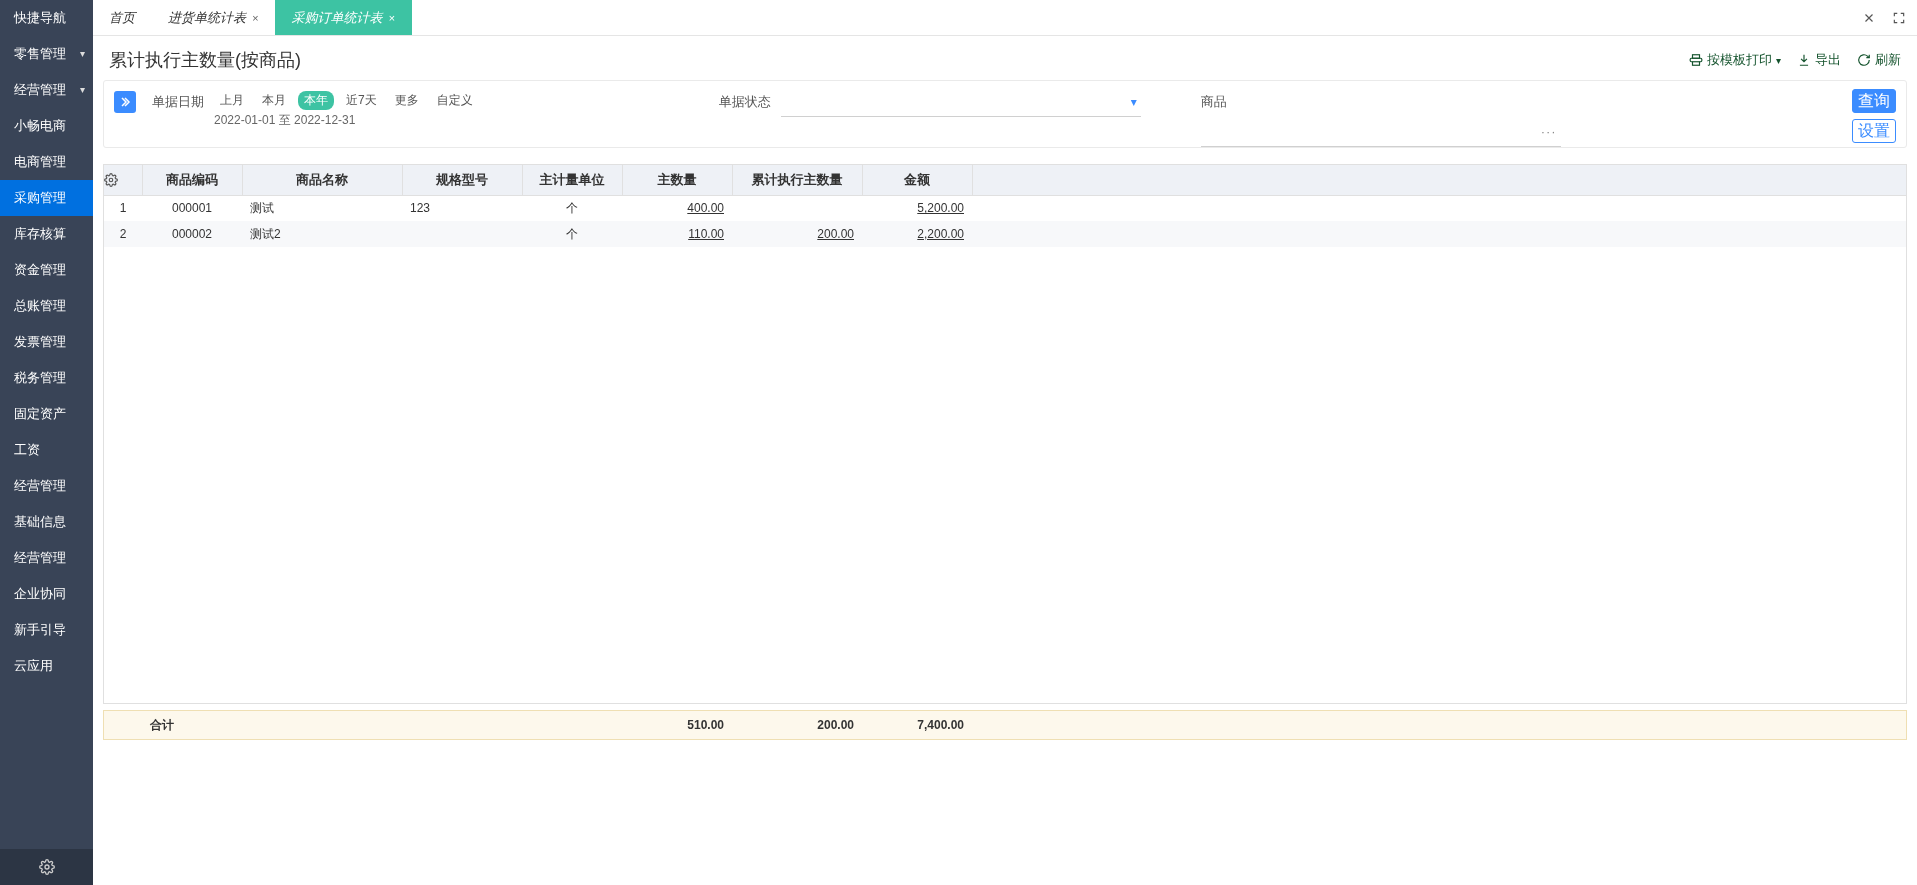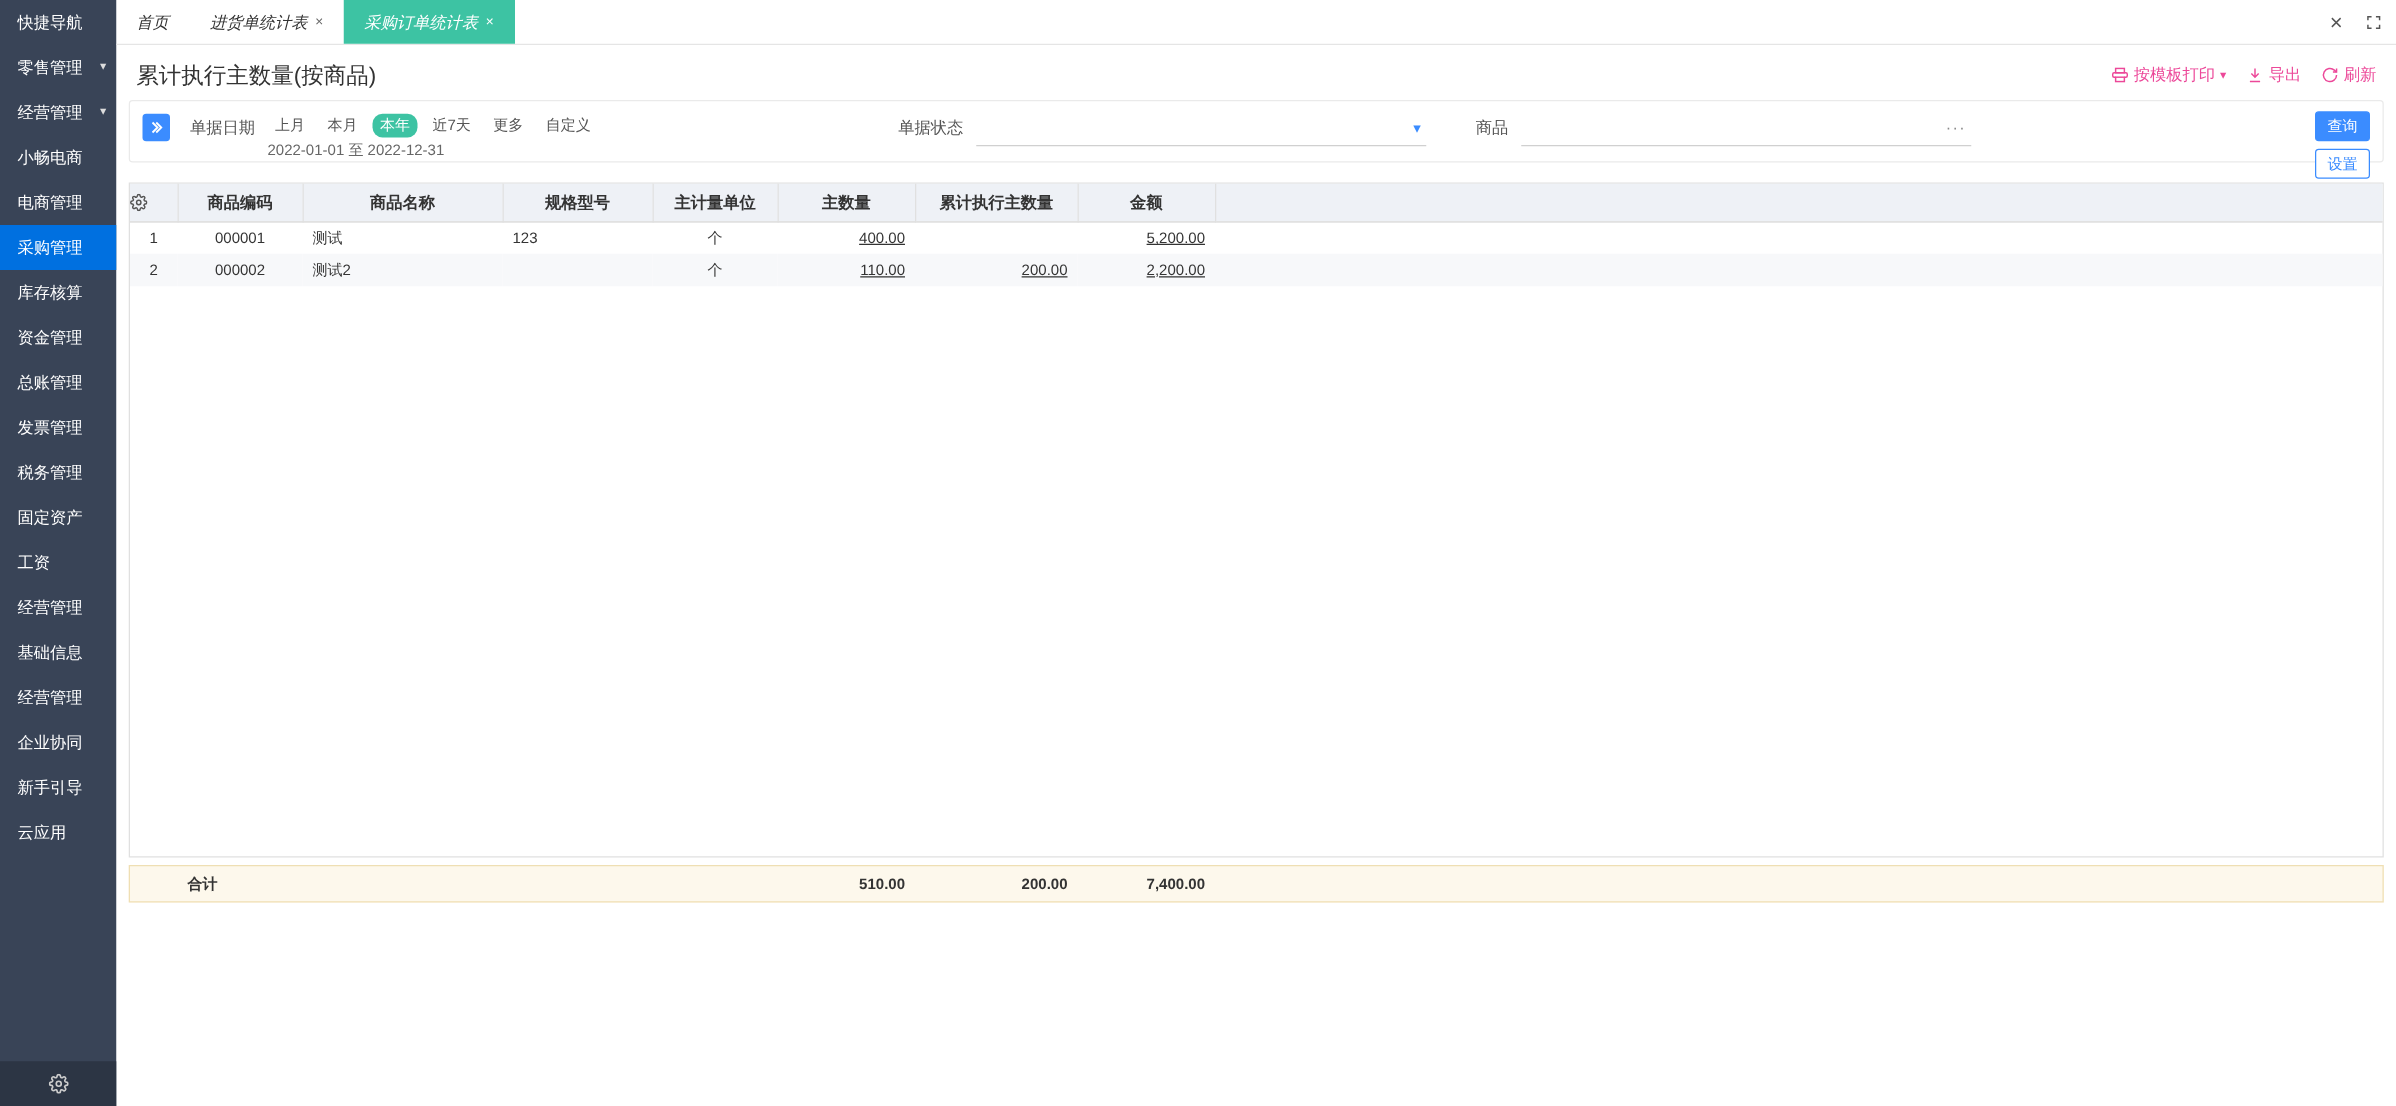--- a/index.html
+++ b/index.html
@@ -104,21 +104,21 @@
     .page-title {
       font-size:18px;
       color:#333;
       font-weight:500;
     }
     .page-actions {
       display:flex;
       align-items:center;
       gap:16px;
       font-size:13px;
-      color:#ec4899;
+      color:#14532d;
     }
     .page-actions .action-item {
       display:flex; align-items:center; gap:4px;
       cursor:pointer;
     }
     .chev-icon { font-size:10px; }
     
     .filter-area {
       margin:0 10px;
       border:1px solid #eaeaea;
@@ -200,21 +200,21 @@
     }
     .filter-buttons {
       position:absolute;
       right:10px; top:8px;
       display:flex;
       flex-direction:column;
       gap:6px;
     }
     .filter-buttons button {
       width:44px;height:24px;
-      font-size:12px;
+      font-size:16px;
       border-radius:3px;
       cursor:pointer;
       border:1px solid #3b8cff;
       background:#fff;
       color:#3b8cff;
     }
     .filter-buttons button.primary {
       background:#3b8cff;color:#fff;
     }
     .expand-bar {
@@ -441,21 +441,21 @@
         </div>
       </div>
 
       <div class="filter-group" style="margin-left:200px;">
         <div class="filter-label">单据状态</div>
         <div class="select-box">
           <span class="down">▾</span>
         </div>
       </div>
 
-      <div class="filter-group" style="">
+      <div class="filter-group" style="margin-left:20px;flex-direction:column;">
         <div class="filter-label">商品</div>
         <div class="product-input">
           <span class="more">···</span>
         </div>
       </div>
     </div>
 
     <div class="filter-buttons">
       <button class="primary">查询</button>
       <button>设置</button>

